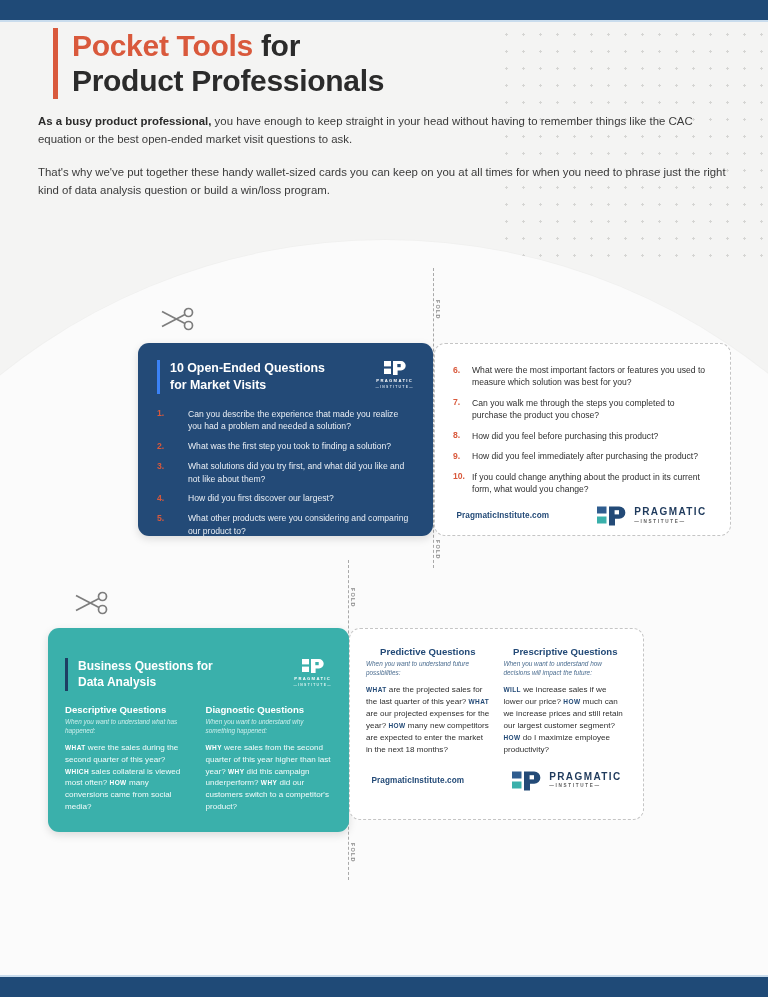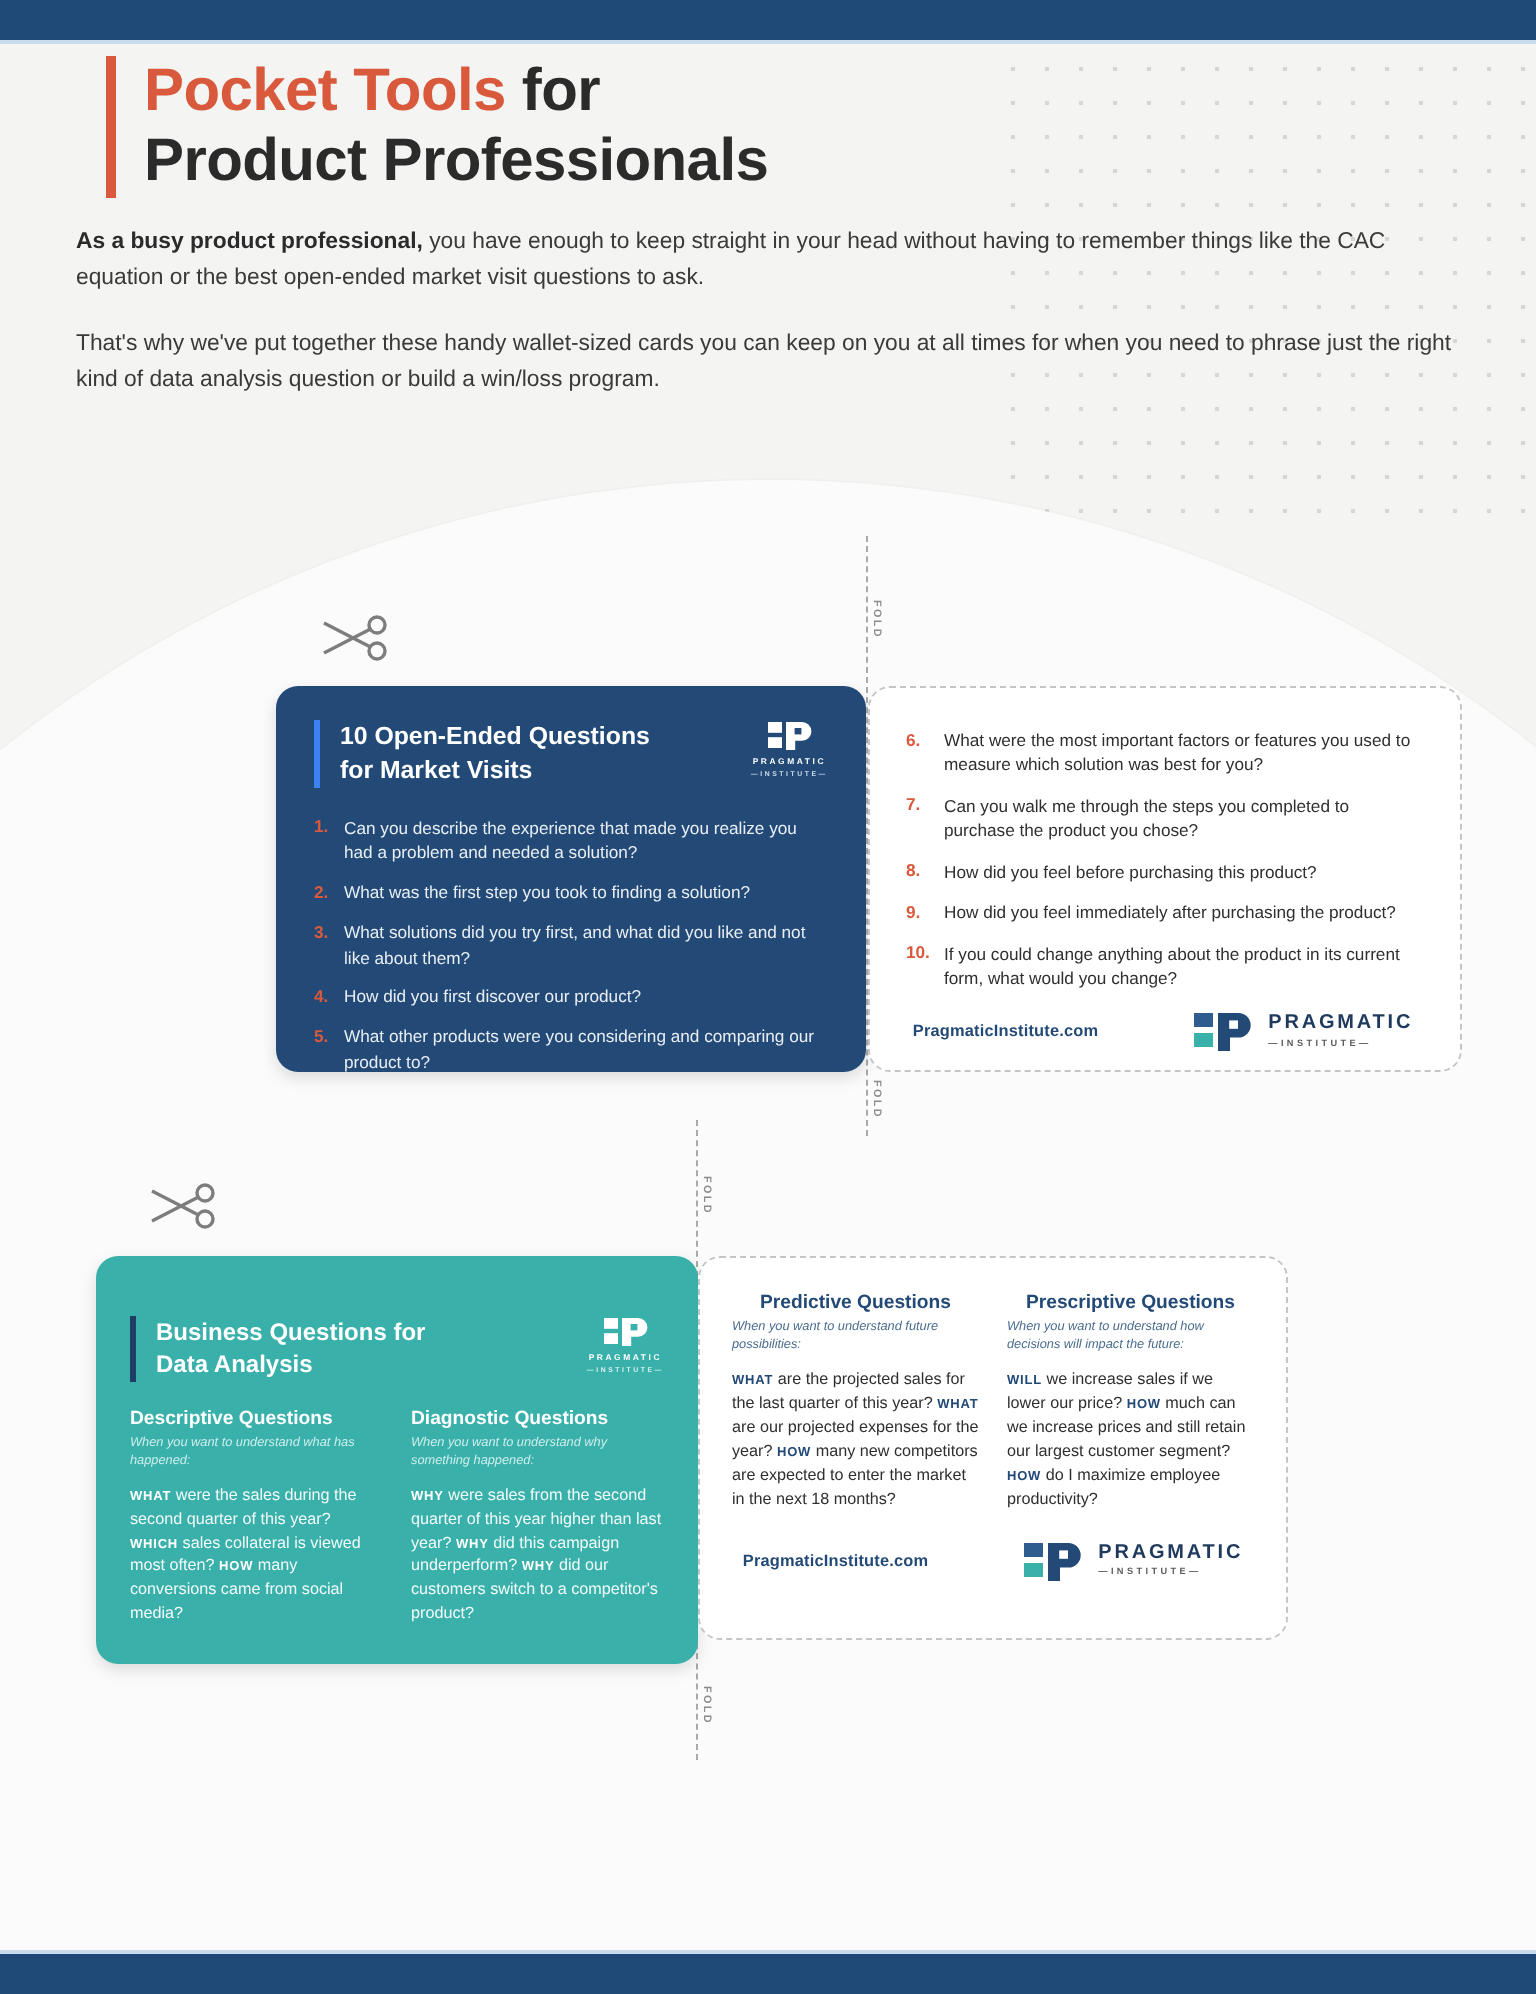--- a/index.html
+++ b/index.html
@@ -158,21 +158,21 @@
   .qrow { display: flex; margin-bottom: 7.5px; }
   .qnum {
     color: #d9593c;
     font-weight: 700;
     font-size: 8.6px;
     width: 15px;
     flex: 0 0 15px;
     padding-top: .5px;
   }
   .qtxt { font-size: 8.6px; line-height: 1.45; }
-  .card-blue .qtxt { color: #e9eef4; }
+  .card-blue .qtxt { color: #e9eef4; margin-left: 16px; }
   .card-white-a .qtxt { color: #2f2f2f; }
   .card-white-a .qnum { width: 19px; flex: 0 0 19px; }
   .card-white-a .qrow { margin-bottom: 8px; }
 
   
   .card-foot {
     display: flex;
     align-items: center;
     justify-content: center;
     gap: 48px;
@@ -318,21 +318,21 @@
         <div class="qrow">
           <div class="qnum">2.</div>
           <div class="qtxt">What was the first step you took to finding a solution?</div>
         </div>
         <div class="qrow">
           <div class="qnum">3.</div>
           <div class="qtxt">What solutions did you try first, and what did you like and not like about them?</div>
         </div>
         <div class="qrow">
           <div class="qnum">4.</div>
-          <div class="qtxt">How did you first discover our product?</div>
+          <div class="qtxt">How did you first discover our largest?</div>
         </div>
         <div class="qrow">
           <div class="qnum">5.</div>
           <div class="qtxt">What other products were you considering and comparing our product to?</div>
         </div>
       </div>
     </div>
 
     <div class="card card-white-a">
       <div class="qlist" style="margin-top:2px">

